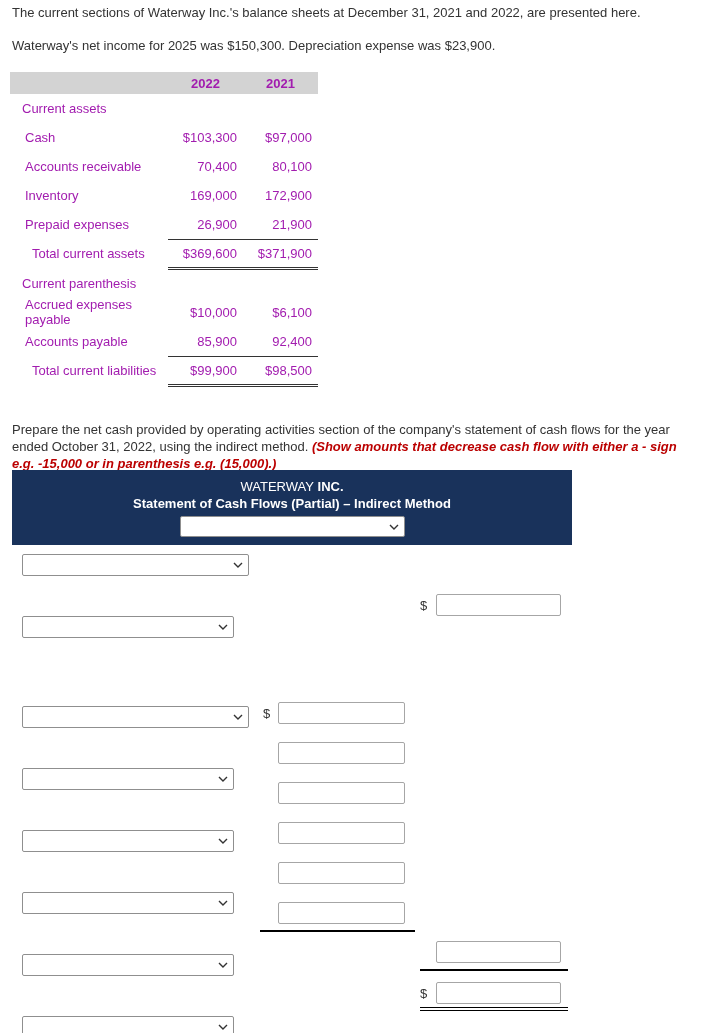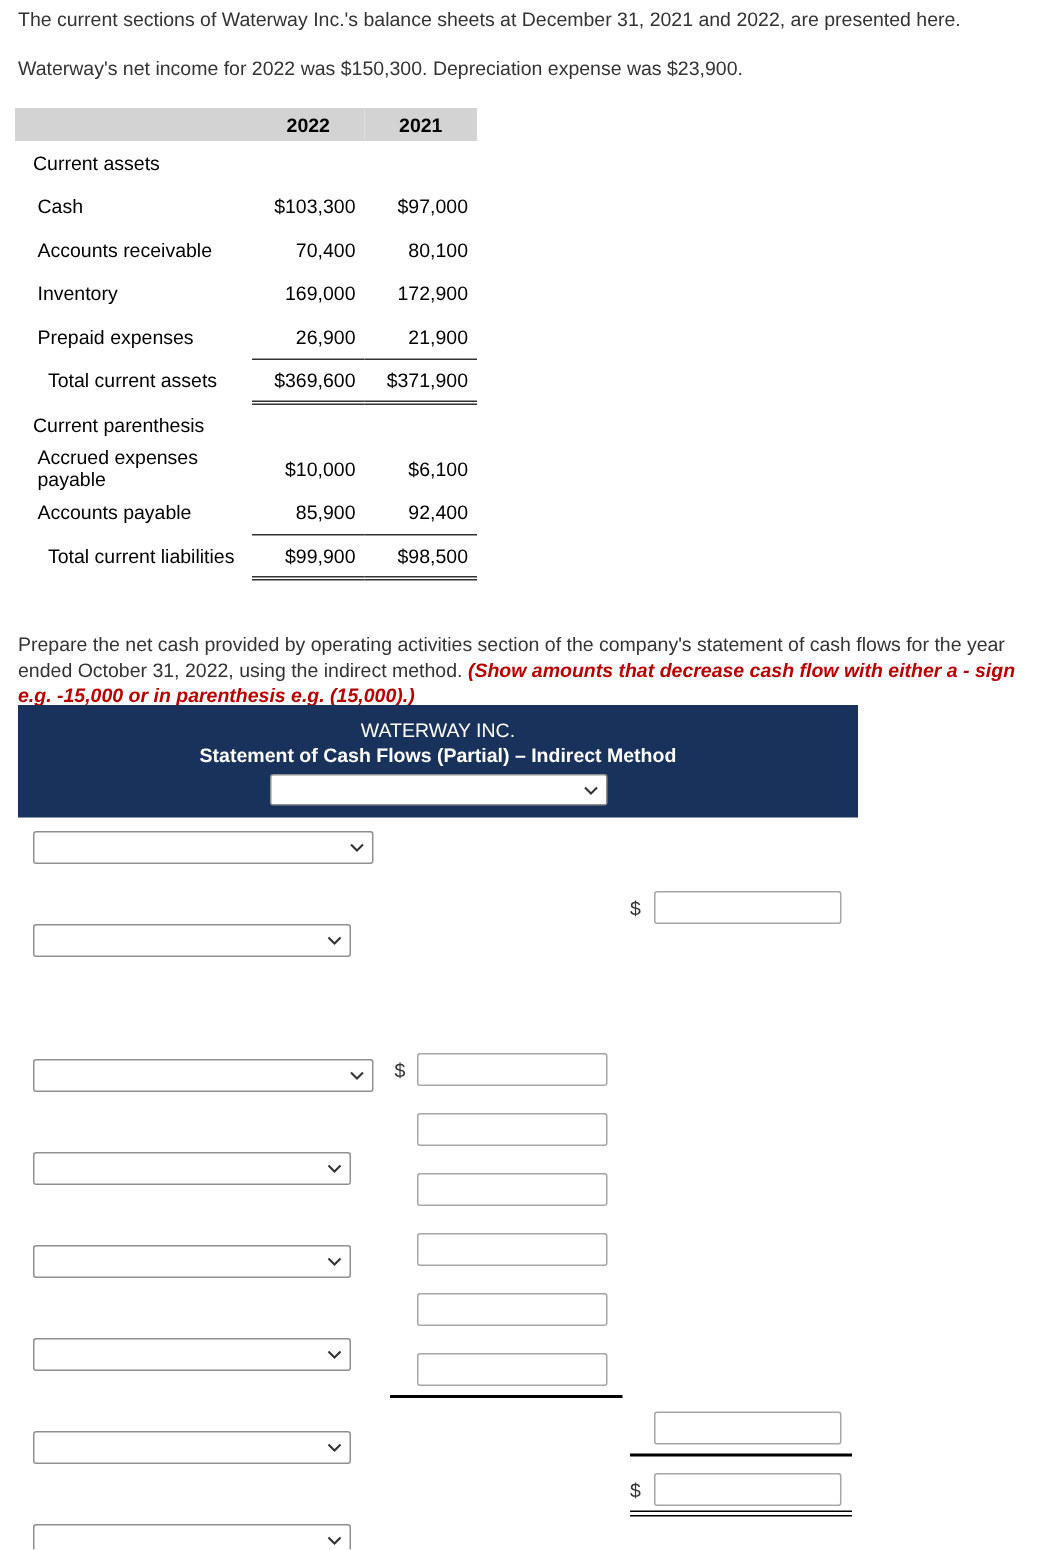--- a/index.html
+++ b/index.html
@@ -26,21 +26,21 @@
 
   
   .bs-table {
     position: absolute;
     left: 10px;
     top: 72px;
     width: 308px;
     border-collapse: collapse;
     table-layout: fixed;
     font-size: 13px;
-    color: #000000;
+    color: #a21caf;
   }
   .bs-table col.c-label { width: 158px; }
   .bs-table col.c-num   { width: 75px;  }
   .bs-table th {
     background: #d3d3d3;
     font-weight: bold;
     height: 22px;
     text-align: center;
     font-size: 13px;
   }
@@ -57,21 +57,21 @@
     position: absolute;
     left: 12px;
     top: 470px;
     width: 560px;
     height: 75px;
     background: #19325b;
     color: #ffffff;
     text-align: center;
   }
   .stmt-header .l1 { padding-top: 8px; font-size: 13px; line-height: 17px; }
-  .stmt-header .l1 .inc { font-weight: normal; }
+  .stmt-header .l1 .inc { font-weight: bold; }
   .stmt-header .l2 { font-weight: bold; font-size: 13px; line-height: 17px; }
   .stmt-header .hdr-sel { position: relative; margin: 4px auto 0 auto; width: 225px; height: 21px; }
 
   
   .sel-wrap { position: relative; }
   select.ctl {
     width: 100%;
     height: 100%;
     appearance: none;
     -webkit-appearance: none;
@@ -130,21 +130,21 @@
   .p-dbl  { left: 420px; top: 1007px; width: 148px; height: 4px; border-top: 1px solid #000000; border-bottom: 1px solid #000000; }
 
   .dollar { font-size: 13px; color: #333333; }
 </style>
 </head>
 <body>
 
 <div class="page">
 
   <p class="abs para p1">The current sections of Waterway Inc.'s balance sheets at December 31, 2021 and 2022, are presented here.</p>
-  <p class="abs para p2">Waterway's net income for 2022 was $150,300. Depreciation expense was $23,900.</p>
+  <p class="abs para p2">Waterway's net income for 2025 was $150,300. Depreciation expense was $23,900.</p>
 
   <table class="bs-table">
     <colgroup>
         <col class="c-label">
         <col class="c-num">
         <col class="c-num">
       </colgroup>
     <tbody>
       <tr>
         <th></th>

